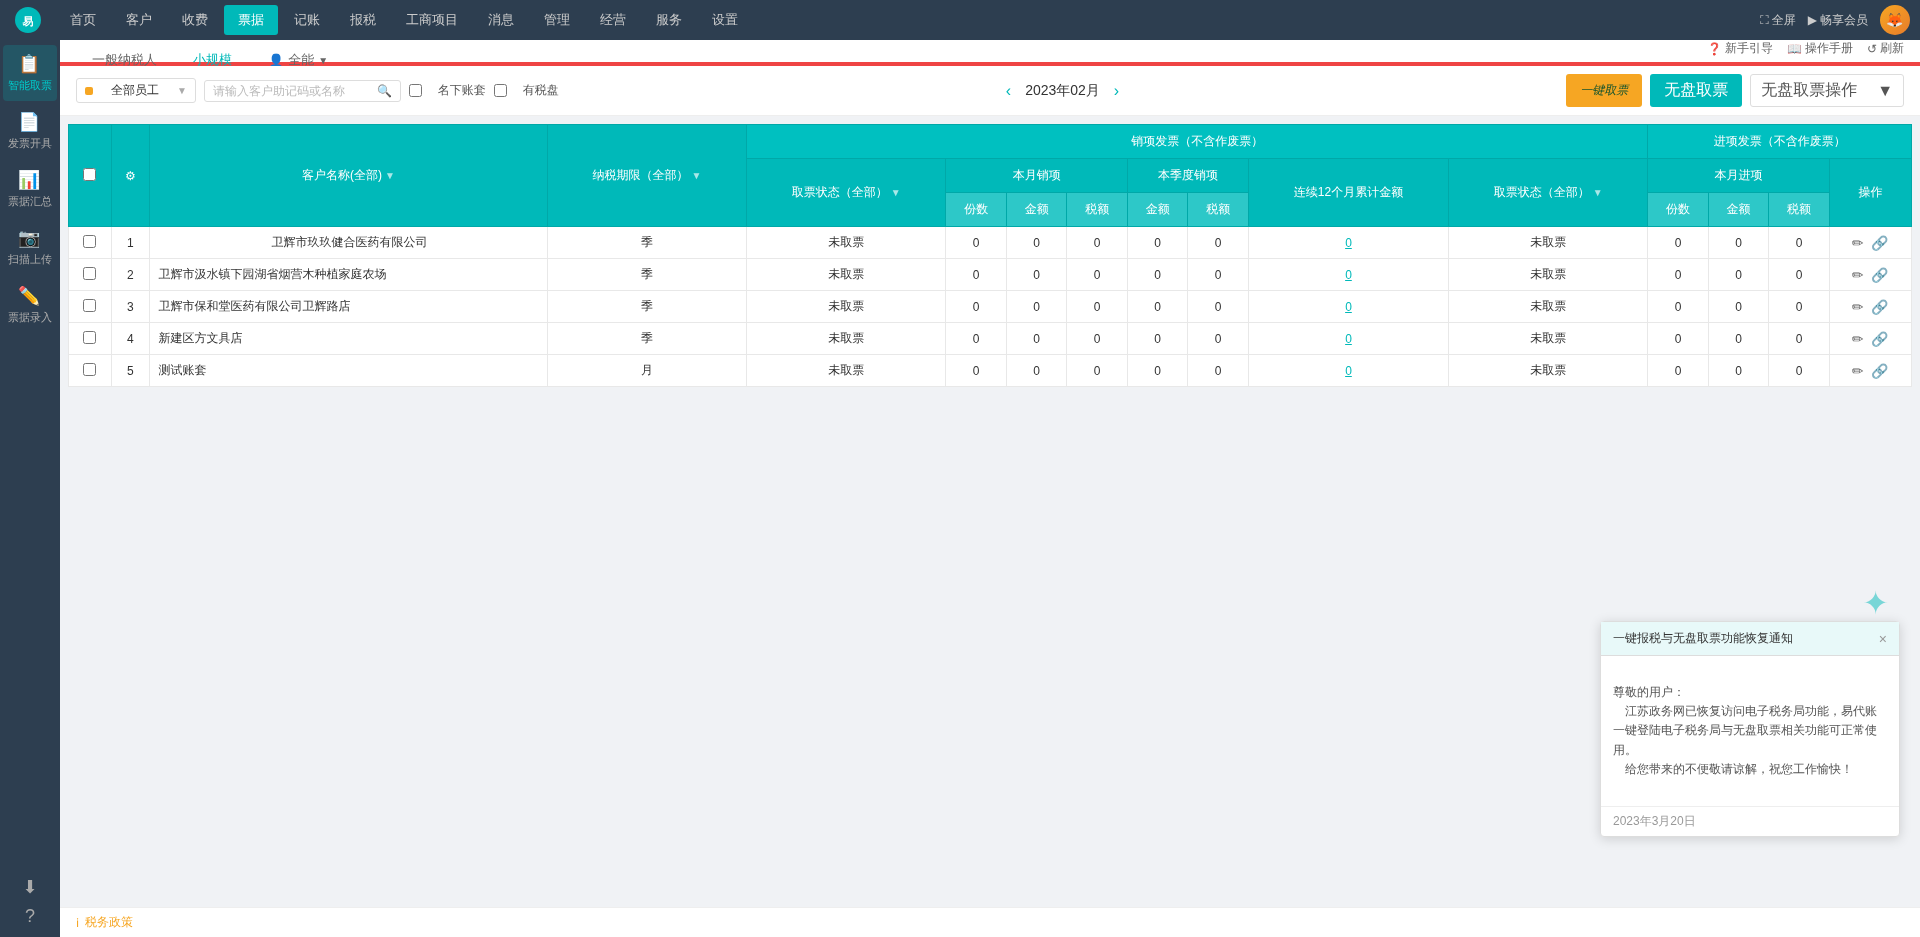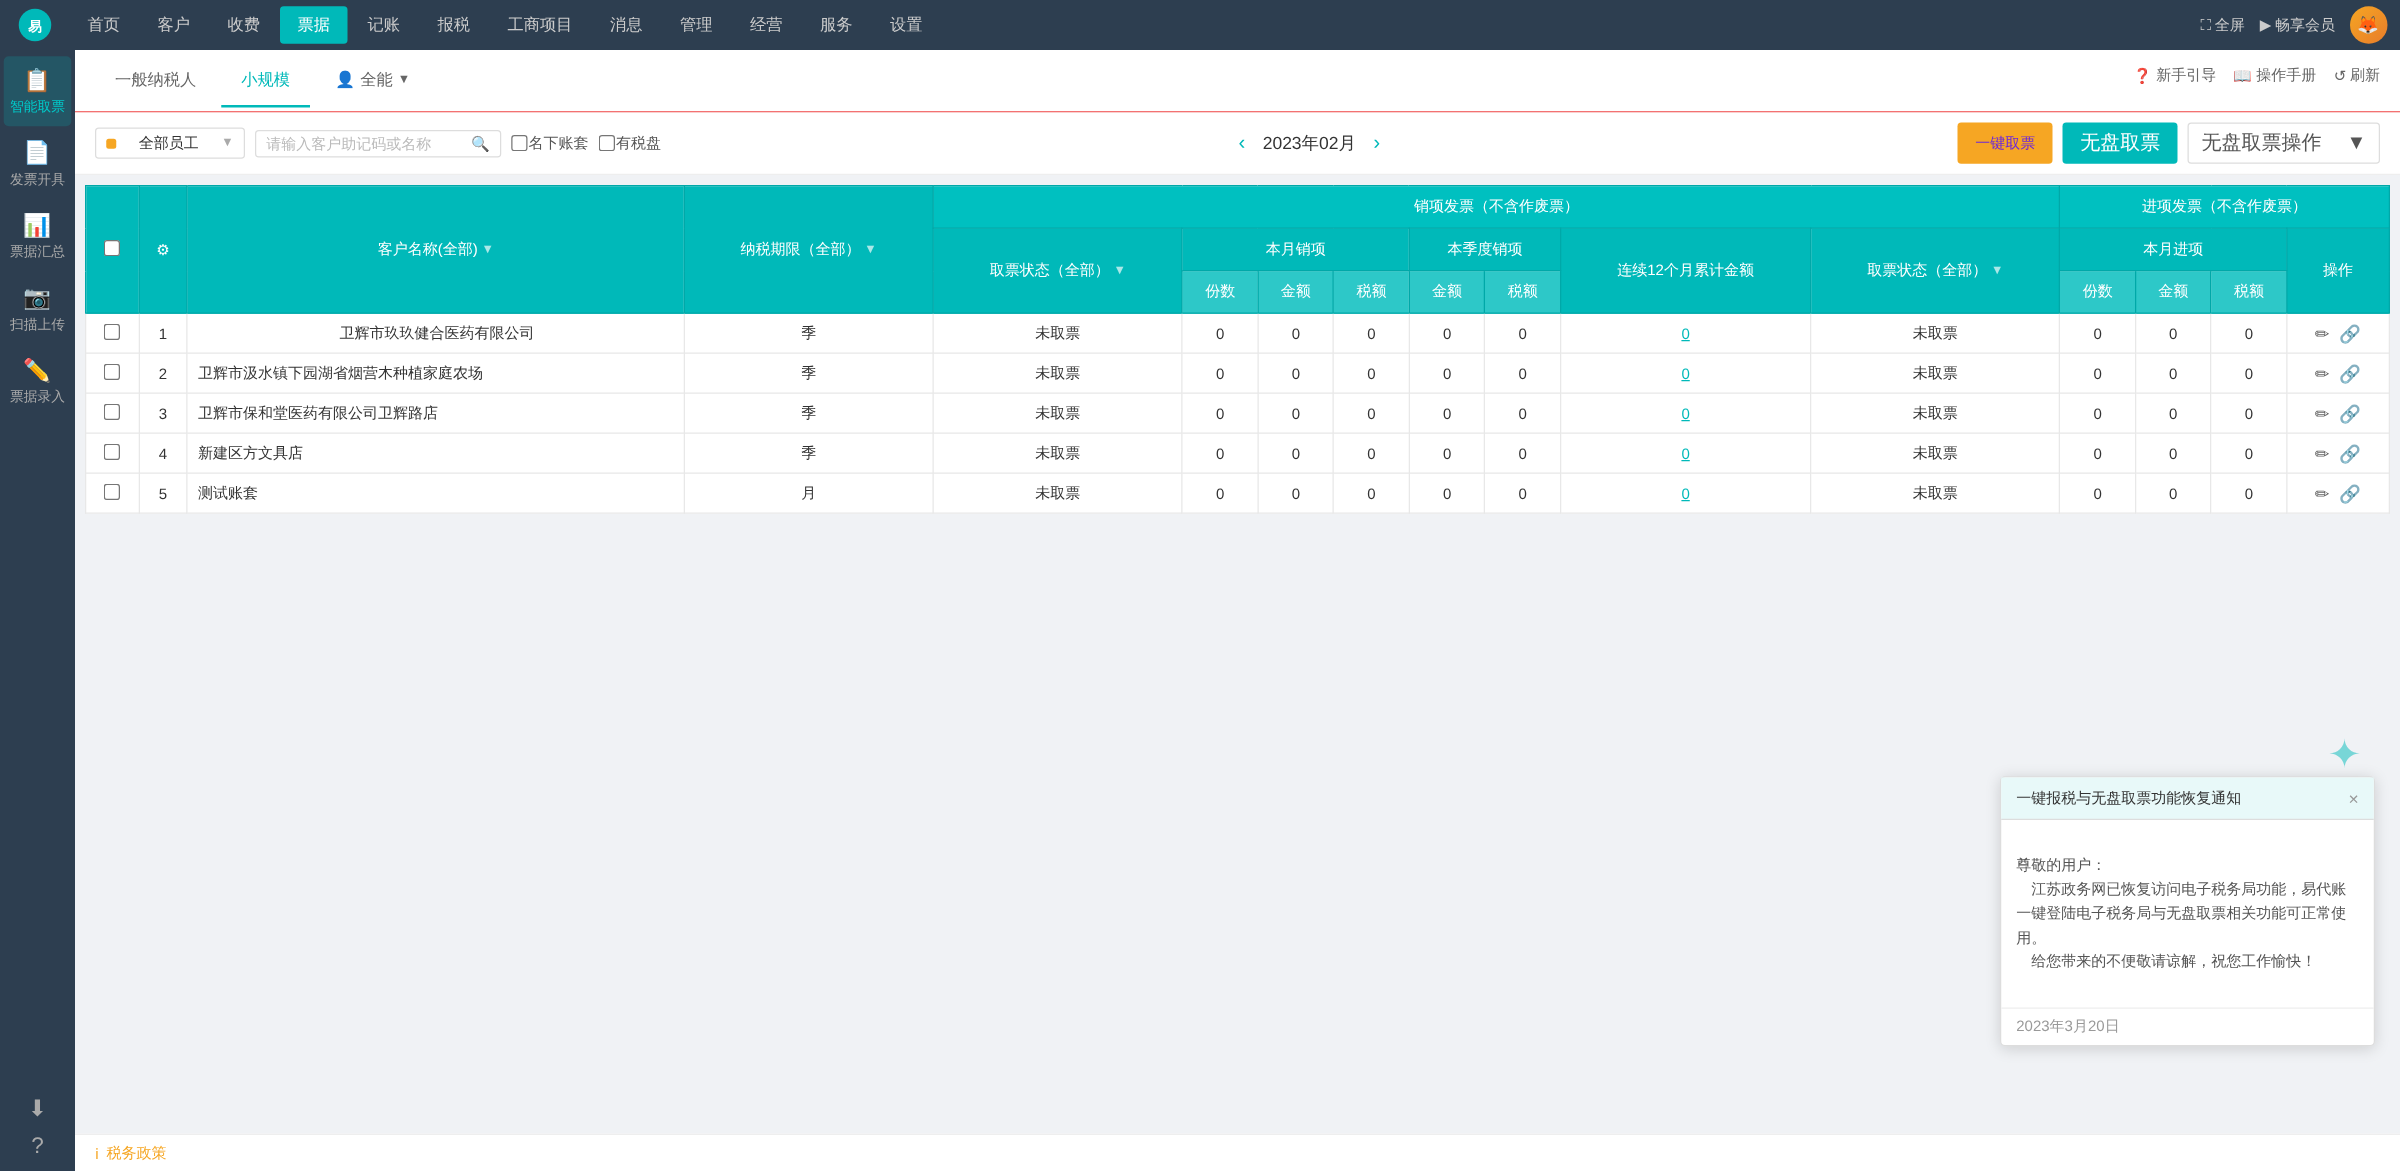--- a/index.html
+++ b/index.html
@@ -99,25 +99,25 @@
       flex: 1;
       display: flex;
       flex-direction: column;
       background: #f0f2f5;
       overflow: hidden;
     }
 
     
     .tab-bar {
       background: #fff;
-      border-bottom: 1px solid #ef4444;
-      display: flex;
-      align-items: center;
+      border-bottom: 4px solid #ef4444;
+      display: flex;
+      align-items: flex-start;
       padding: 0 16px;
-      height: 50px;
+      height: 26px;
     }
     .tab-item {
       padding: 8px 16px;
       cursor: pointer;
       font-size: 13px;
       color: #666;
       border-bottom: 2px solid transparent;
       margin-right: 4px;
       display: flex;
       align-items: center;
@@ -187,36 +187,37 @@
       border: none;
       outline: none;
       font-size: 12px;
       color: #333;
       width: 160px;
     }
     .search-box input::placeholder { color: #bbb; }
     .checkbox-item {
       display: flex;
       align-items: center;
-      gap: 1px;
+      gap: 16px;
       font-size: 12px;
       color: #555;
       cursor: pointer;
     }
     .checkbox-item input[type="checkbox"] { width: 13px; height: 13px; }
     .toolbar-right { margin-left: auto; display: flex; gap: 8px; }
     .btn-orange {
       background: #f6a623;
-      color: #6d28d9;
+      color: #14532d;
       border: none;
       border-radius: 3px;
       padding: 5px 14px;
       font-size: 12px;
       cursor: pointer;
       white-space: nowrap;
+      font-style: italic;
     }
     .btn-teal {
       background: #00b9b9;
       color: #fff;
       border: none;
       border-radius: 3px;
       padding: 5px 14px;
       font-size: 16px;
       cursor: pointer;
       white-space: nowrap;

